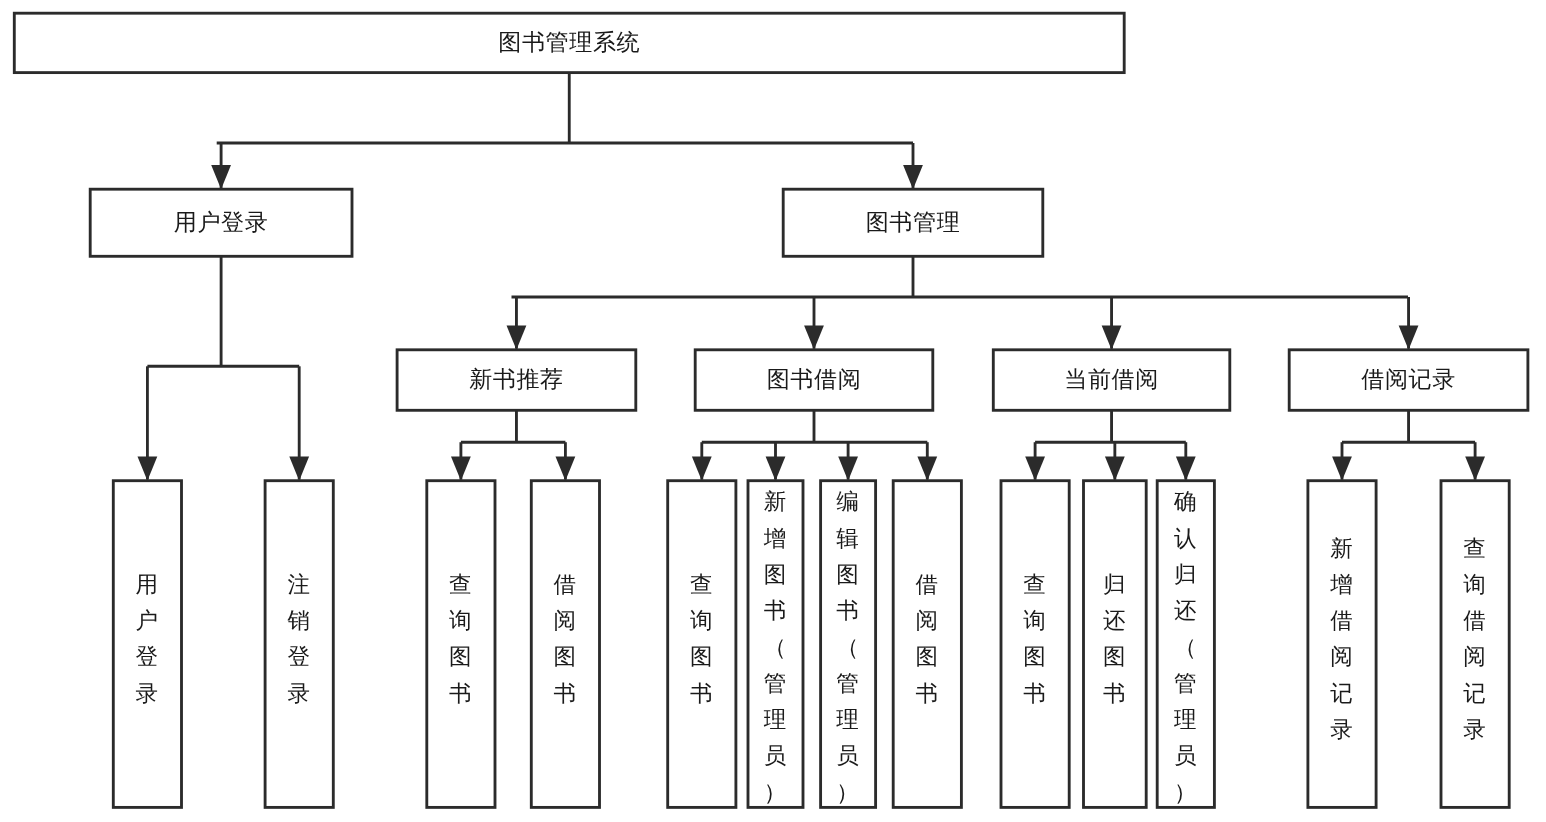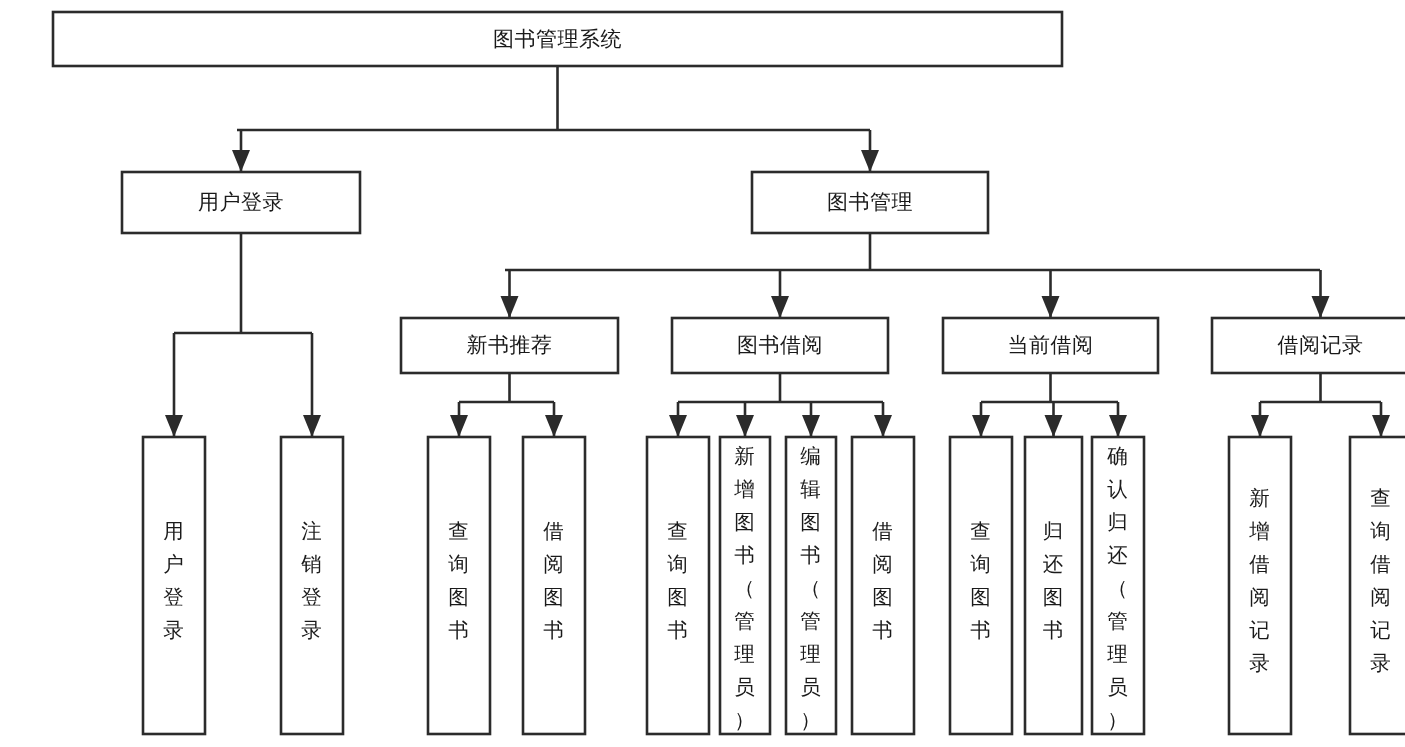--- a/index.html
+++ b/index.html
@@ -11,21 +11,20 @@
     width: 1405px;
     height: 747px;
     font-family: "Liberation Sans", "DejaVu Sans", sans-serif;
     overflow: hidden;
   }
   #diagram-root {
     position: relative;
     width: 1205px;
     height: 747px;
     background: #ffffff;
-    margin-left: 40px;
   }
   svg#flow-svg {
     position: absolute;
     left: 0;
     top: 0;
     width: 1405px;
     height: 747px;
     display: block;
   }
   .node-rect {

